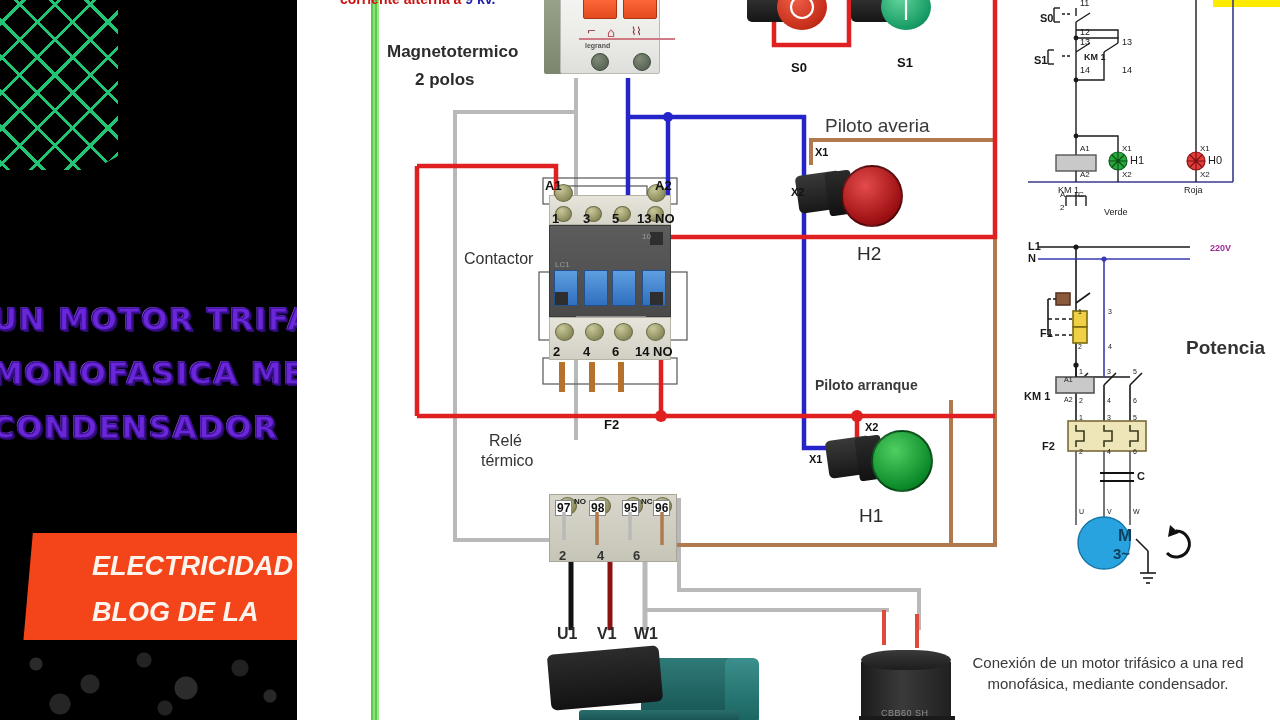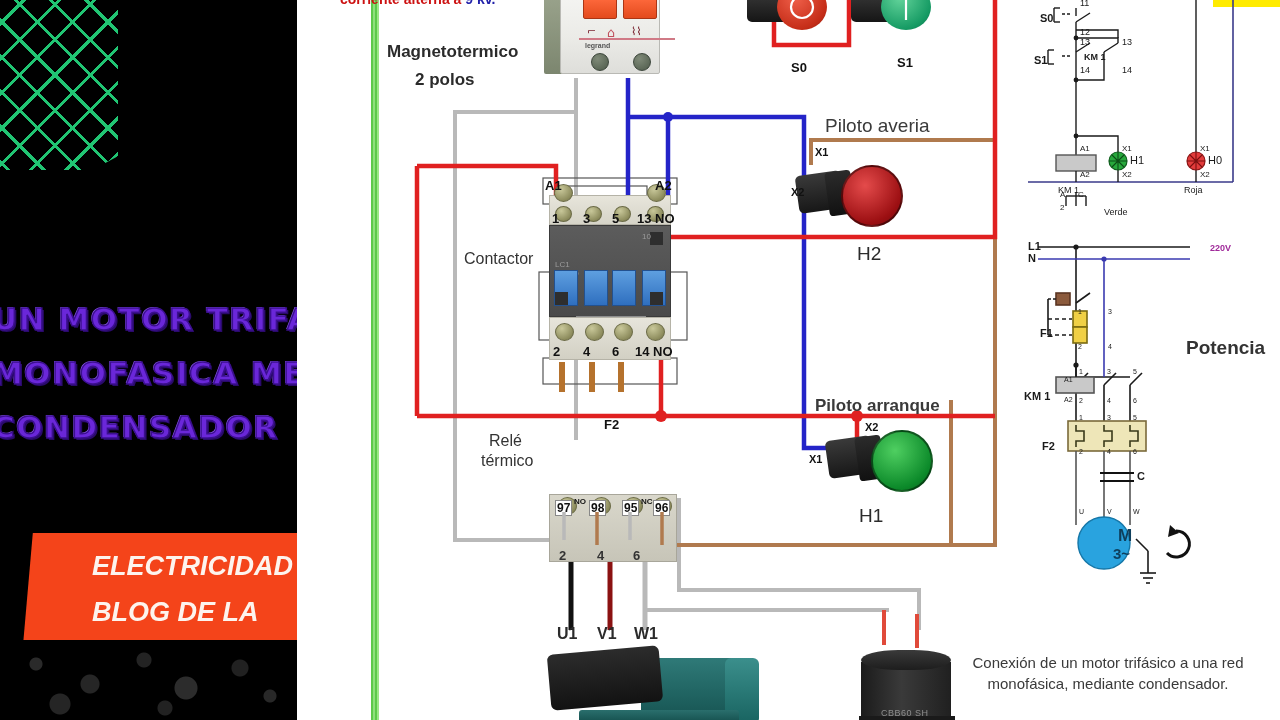--- a/index.html
+++ b/index.html
@@ -466,21 +466,21 @@
     <div class="lbl" style="left:446px; top:115px; font-size:19px; font-weight:400; color:#3a3a3a;">Piloto averia</div>
     <div class="pilot" style="left:418px; top:165px; width:120px; height:70px;">
       <div class="pilot-base"></div>
       <div class="pilot-neck"></div>
       <div class="pilot-dome dome-red"></div>
     </div>
     <div class="lbl lbl-sm" style="left:436px; top:146px;">X1</div>
     <div class="lbl lbl-sm" style="left:412px; top:186px;">X2</div>
     <div class="lbl lbl-h" style="left:478px; top:243px;">H2</div>
 
-    <div class="lbl" style="left:436px; top:377px; font-size:17px; font-weight:700; color:#3a3a3a;margin-top:19px;">Piloto arranque</div>
+    <div class="lbl" style="left:436px; top:377px; font-size:14px; font-weight:700; color:#3a3a3a;">Piloto arranque</div>
     <div class="pilot" style="left:448px; top:430px; width:120px; height:70px;">
       <div class="pilot-base"></div>
       <div class="pilot-neck"></div>
       <div class="pilot-dome dome-green"></div>
     </div>
     <div class="lbl lbl-sm" style="left:430px; top:453px;">X1</div>
     <div class="lbl lbl-sm" style="left:486px; top:421px;">X2</div>
     <div class="lbl lbl-h" style="left:480px; top:505px;">H1</div>
 
     <div class="lbl" style="left:178px; top:625px; font-size:16px; font-weight:700;">U1</div>

